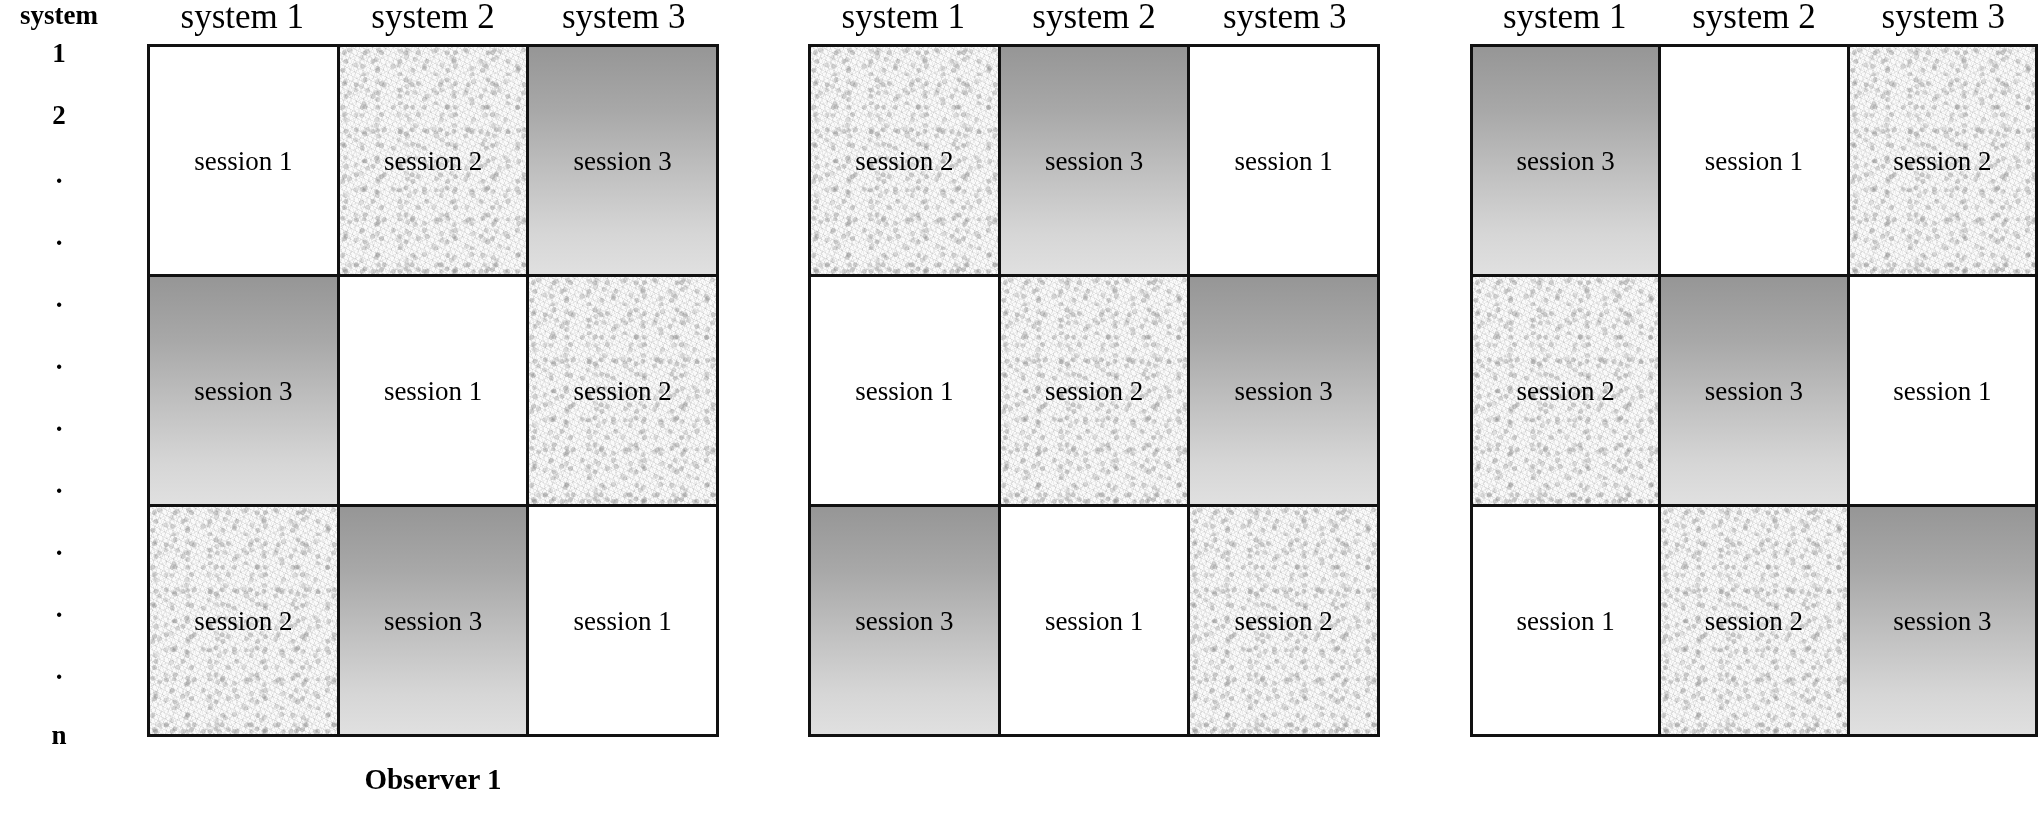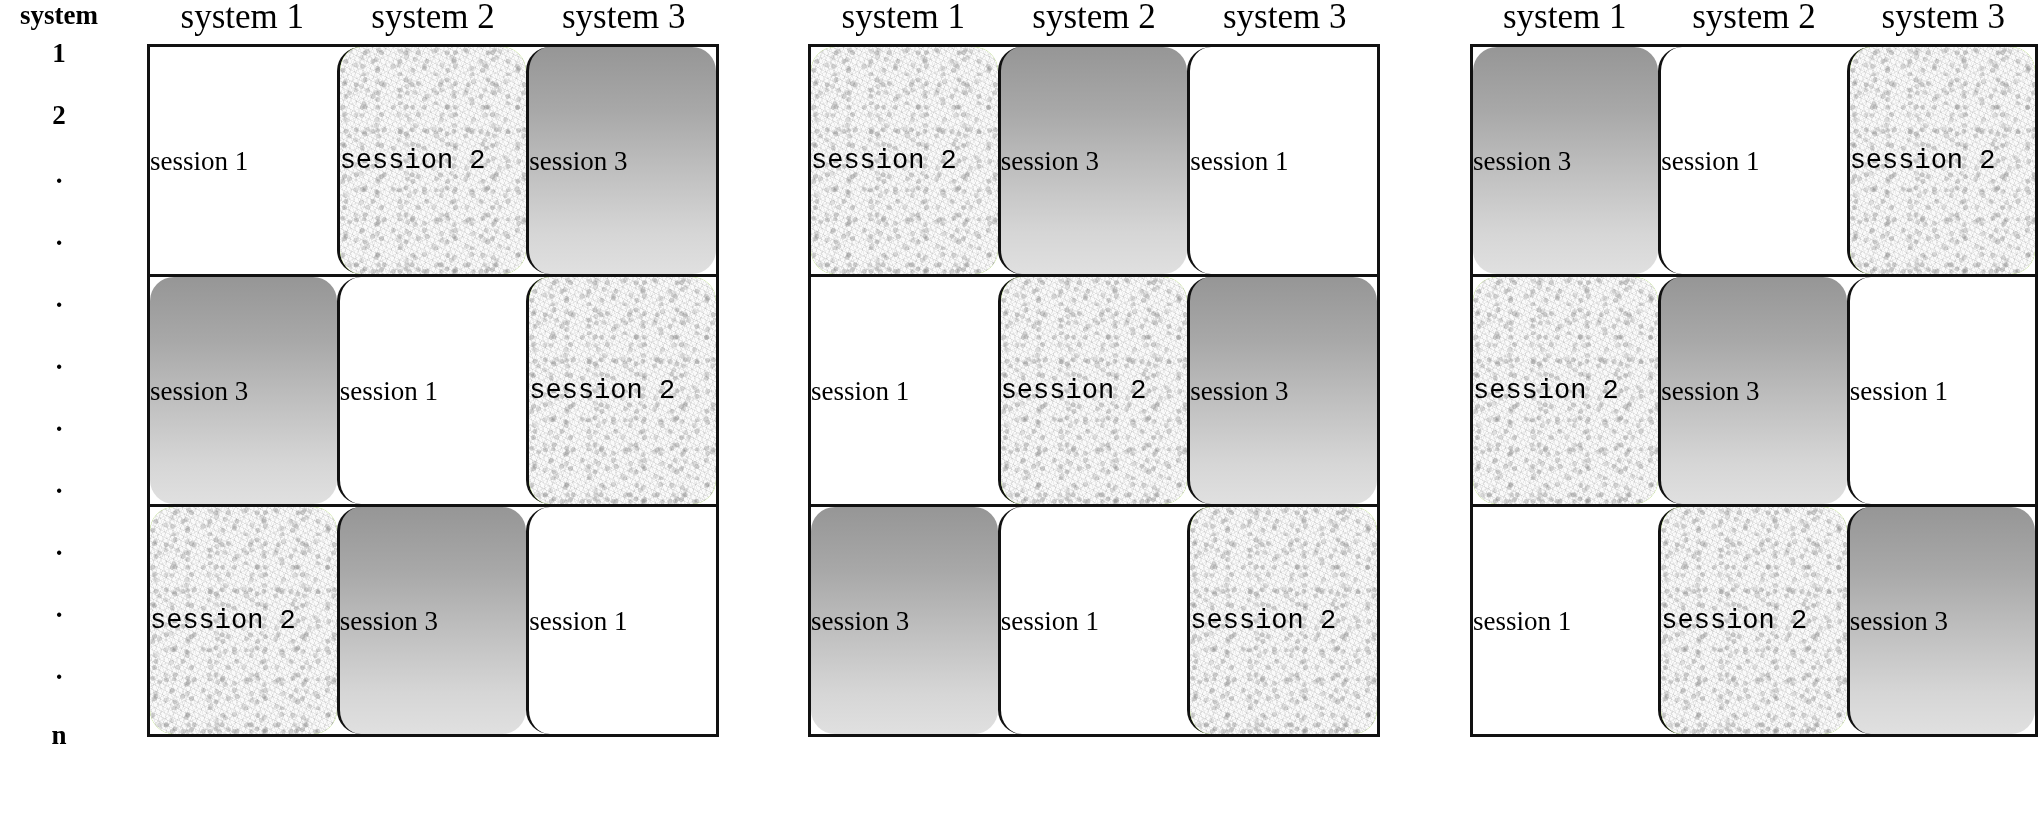--- a/index.html
+++ b/index.html
@@ -90,45 +90,43 @@
   }
   .grid-row + .grid-row {
     border-top: 3px solid #111111;
   }
   .cell {
     flex: 1 1 0;
     min-width: 0;
     position: relative;
     display: flex;
     align-items: center;
-    justify-content: flex-start;
+    justify-content: center;
     box-sizing: border-box;
     overflow: hidden;
-    border-radius: 24px;
   }
   .cell + .cell {
     border-left: 3px solid #111111;
   }
   .cell-label {
     position: relative;
     z-index: 3;
     font-size: 27px;
     line-height: 30px;
     color: #000;
     white-space: nowrap;
   }
 
   
   .fill-plain {
     background: #ffffff;
   }
 
   .fill-noise {
     background-color: #84cc16;
-    font-family: Liberation Mono, monospace;
   }
   .fill-noise::before {
     content: "";
     position: absolute;
     inset: 0;
     z-index: 1;
     background-color: #fafafa;
     background-image:
       radial-gradient(circle at 12% 18%, rgba(140,140,140,0.40) 0 2px, transparent 3px),
       radial-gradient(circle at 33% 7%,  rgba(150,150,150,0.34) 0 2px, transparent 3px),
@@ -233,20 +231,21 @@
             <span class="cell-label">session 2</span>
           </div>
           <div class="cell fill-gradient">
             <span class="cell-label">session 3</span>
           </div>
           <div class="cell fill-plain">
             <span class="cell-label">session 1</span>
           </div>
         </div>
       </div>
+      <div class="observer-caption">Observer 1</div>
     </div>
     <div class="observer-block" style="left: 808px; width: 572px;">
       <div class="col-headers">
         <div class="col-header">system 1</div>
         <div class="col-header">system 2</div>
         <div class="col-header">system 3</div>
       </div>
       <div class="grid">
         <div class="grid-row">
           <div class="cell fill-noise">

